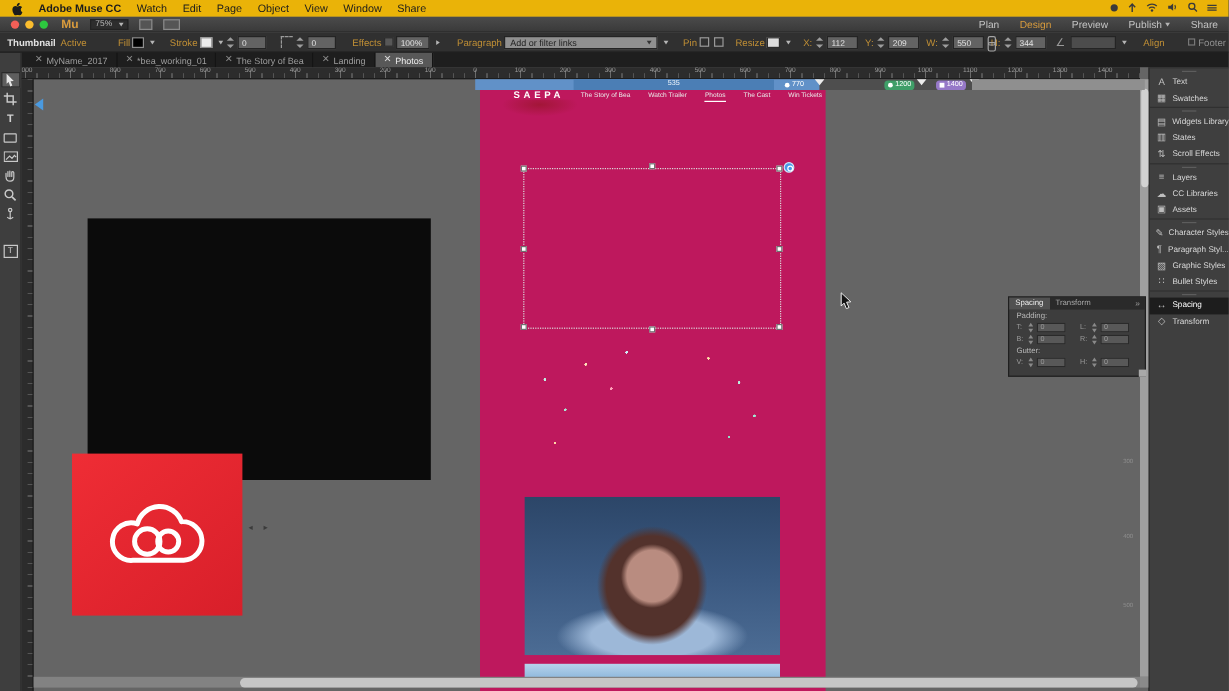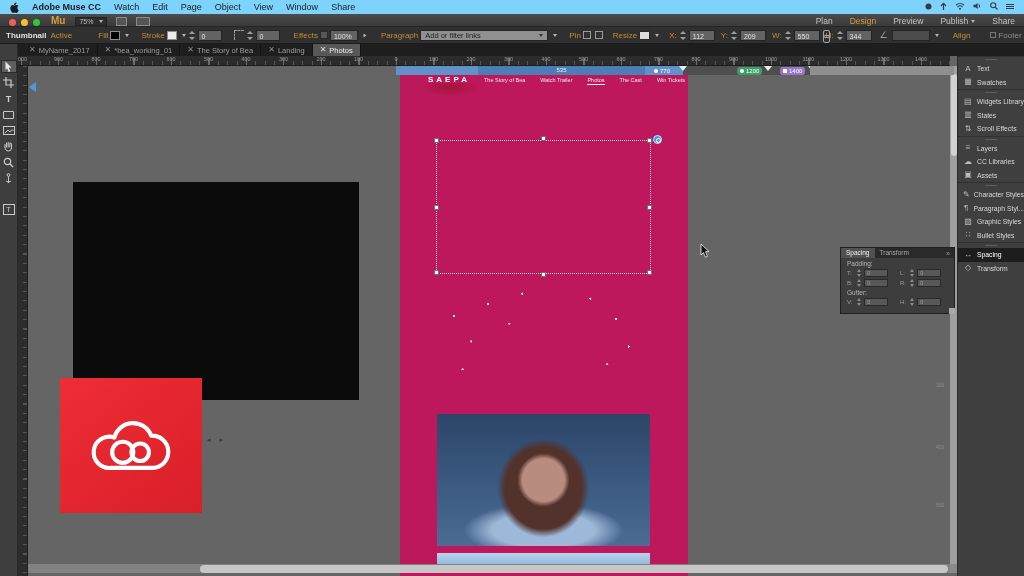--- a/index.html
+++ b/index.html
@@ -2,29 +2,29 @@
 <html><head>
 <meta charset="utf-8">
 <style>
   *{margin:0;padding:0;box-sizing:border-box}
   html,body{background:#2a2a2a}
   .screen{position:relative;width:1024px;height:576px;overflow:hidden;
     font-family:"Liberation Sans",sans-serif;background:#656565}
   .abs{position:absolute}
 
   
-  .menubar{position:absolute;left:0;top:0;width:1024px;height:14px;background:#7dd3fc;
+  .menubar{position:absolute;left:0;top:0;width:1024px;height:14px;background:#eab308;
     display:flex;align-items:center;padding:0 10px;gap:13px;font-size:9px;color:#1c1c1c}
   .menubar .app{font-weight:bold}
   .mb-status{margin-left:auto;display:flex;align-items:center;gap:8px}
 
   
   .titlebar{position:absolute;left:0;top:14px;width:1024px;height:13px;
     background:linear-gradient(#4b4b4b,#3a3a3a);border-bottom:1px solid #252525;
-    display:flex;align-items:flex-end;padding:0 9px;font-size:8.5px;color:#c4c4c4}
+    display:flex;align-items:center;padding:0 9px;font-size:8.5px;color:#c4c4c4}
   .light{width:7px;height:7px;border-radius:50%;margin-right:5px}
   .mu-logo{color:#d89b3d;font-weight:bold;font-size:10px;margin:0 10px 0 6px}
   .zoom-box{display:flex;align-items:center;background:#2d2d2d;border:1px solid #222;
     height:9px;padding:0 3px;font-size:7px;color:#bbb;gap:3px}
   .tb-icon{width:11px;height:9px;border:1px solid #8a8a8a;margin-left:9px;background:#555}
   .modes{margin-left:auto;display:flex;gap:17px;align-items:center;font-size:8.5px}
   .mode-active{color:#d89b3d}
   .caret{display:inline-block;width:0;height:0;border-left:2.5px solid transparent;
     border-right:2.5px solid transparent;border-top:3px solid #b5b5b5;margin-left:3px;vertical-align:middle}
 

